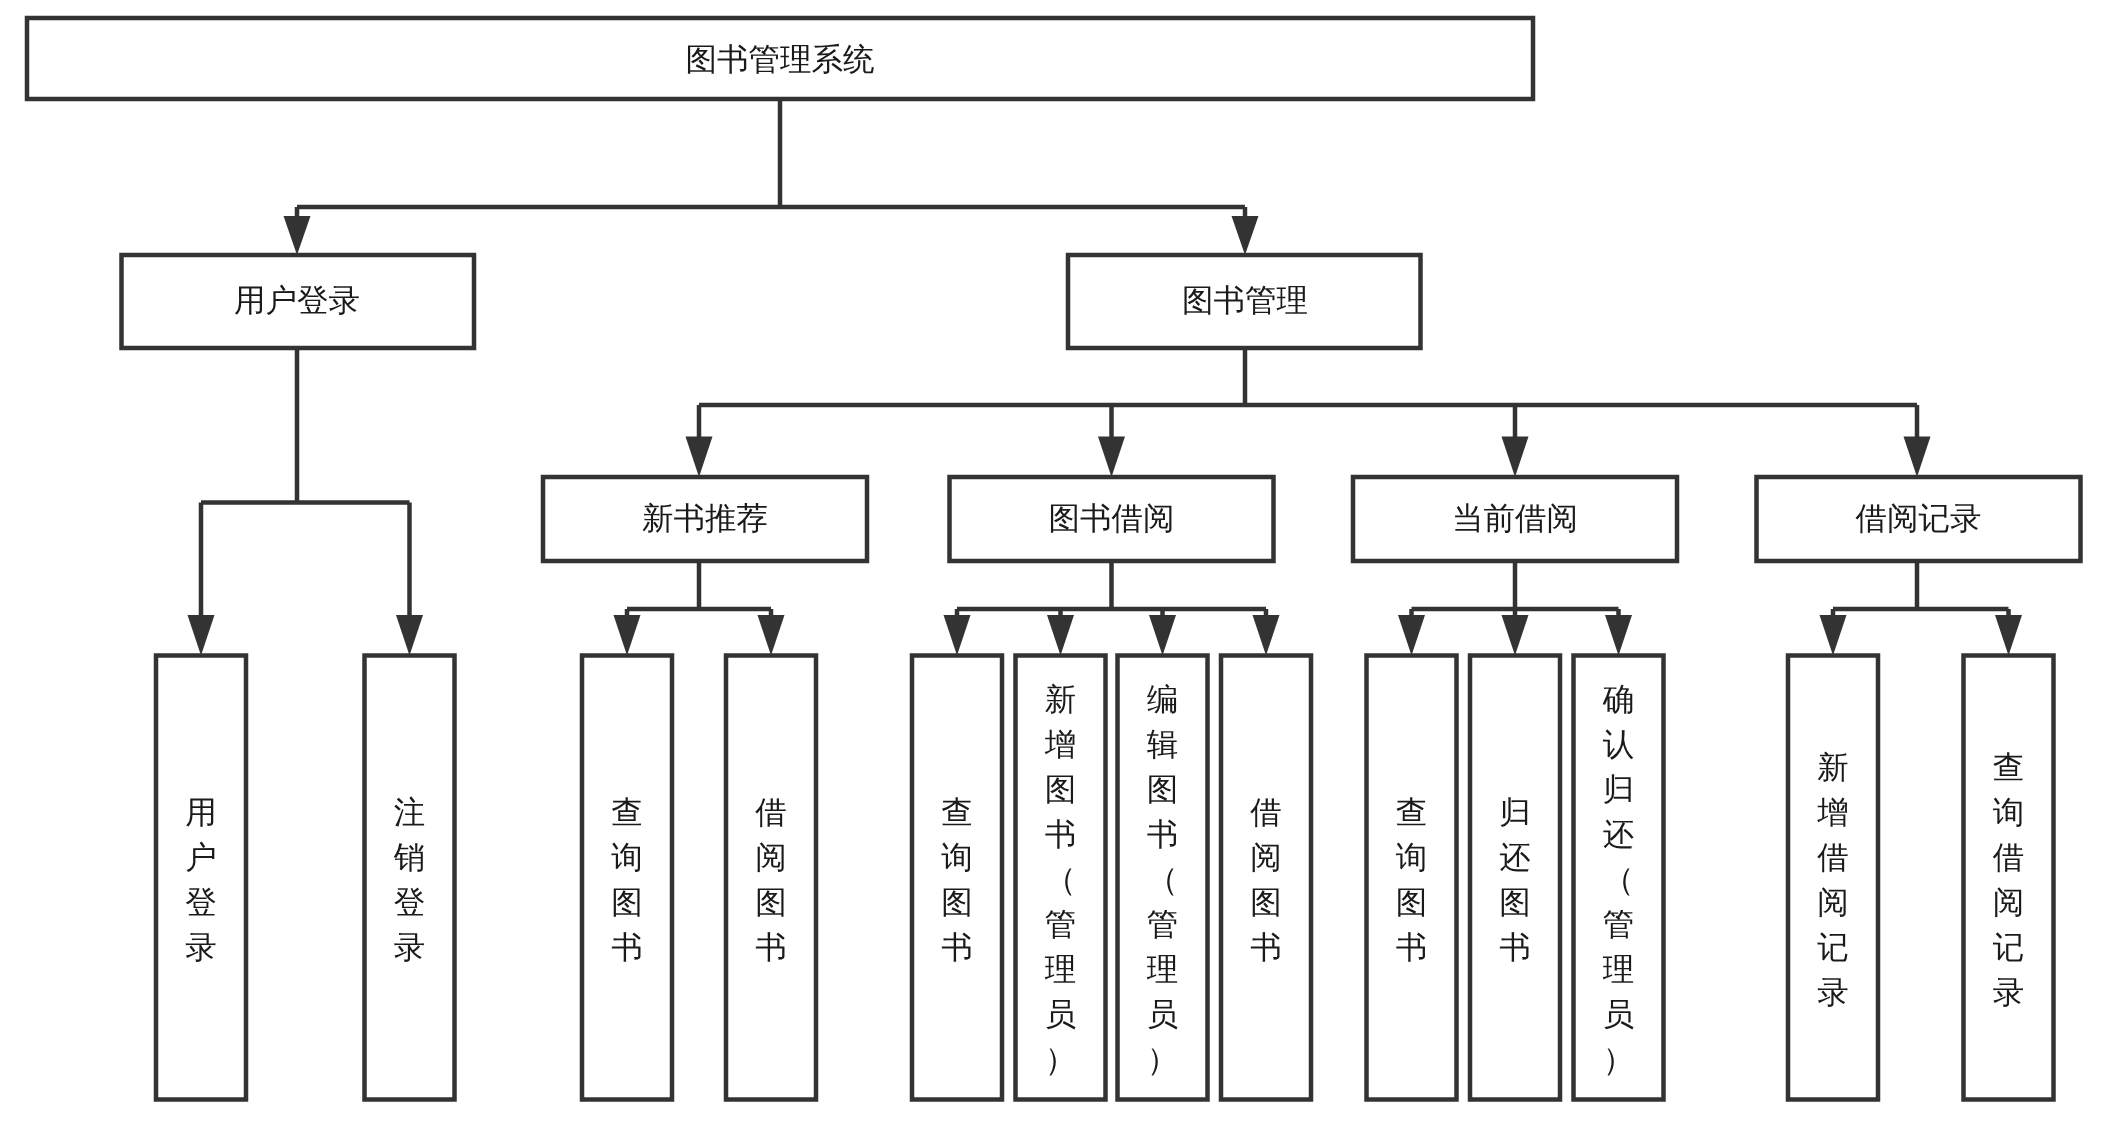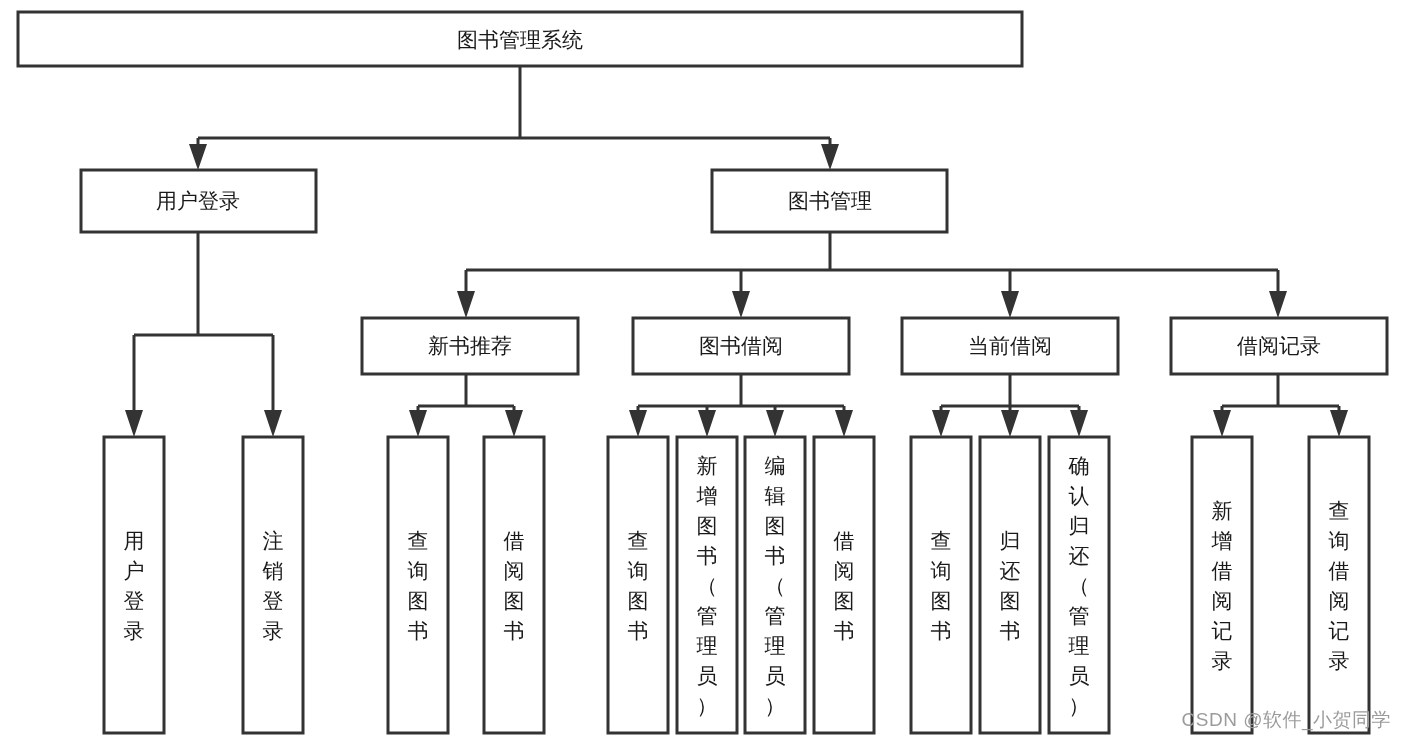--- a/index.html
+++ b/index.html
@@ -228,15 +228,14 @@
       <text class="node-label-v vtext" x="1222" y="0"><tspan x="1222" y="518.4" text-anchor="middle">新</tspan><tspan x="1222" y="548.4" text-anchor="middle">增</tspan><tspan x="1222" y="578.4" text-anchor="middle">借</tspan><tspan x="1222" y="608.4" text-anchor="middle">阅</tspan><tspan x="1222" y="638.4" text-anchor="middle">记</tspan><tspan x="1222" y="668.4" text-anchor="middle">录</tspan></text>
     </g>
 
     <g>
       <rect class="node-box" x="1309" y="437" width="60" height="296"></rect>
       <text class="node-label-v vtext" x="1339" y="0"><tspan x="1339" y="518.4" text-anchor="middle">查</tspan><tspan x="1339" y="548.4" text-anchor="middle">询</tspan><tspan x="1339" y="578.4" text-anchor="middle">借</tspan><tspan x="1339" y="608.4" text-anchor="middle">阅</tspan><tspan x="1339" y="638.4" text-anchor="middle">记</tspan><tspan x="1339" y="668.4" text-anchor="middle">录</tspan></text>
     </g>
 
   </svg>
 
-  <div class="watermark-text">CSDN @软件_小贺同学</div>
 
 </div>
 
 </body></html>

